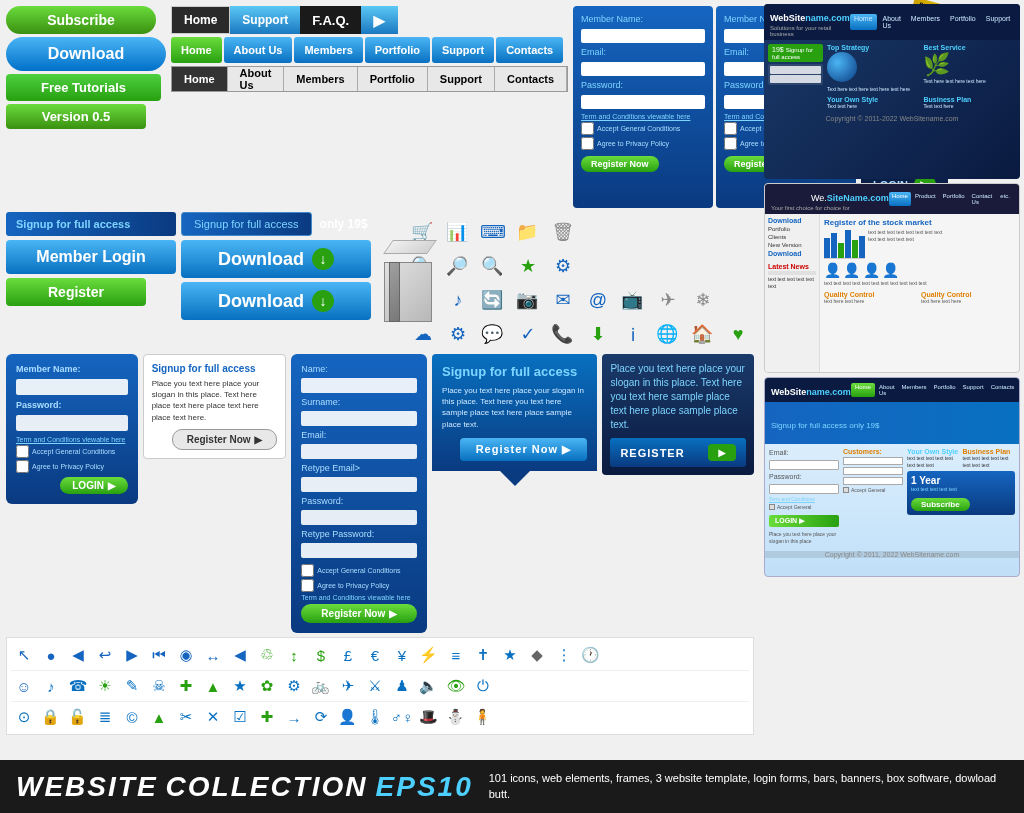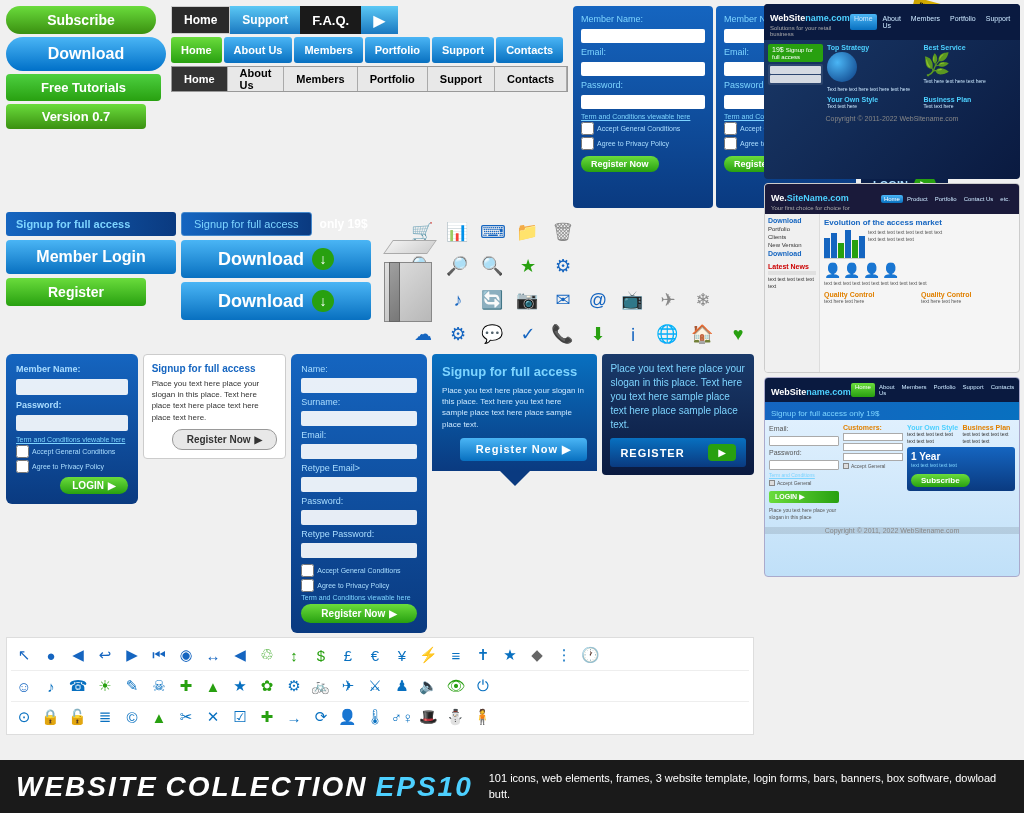--- a/index.html
+++ b/index.html
@@ -545,21 +545,21 @@
 <div class="main-container">
 
   <div class="content-area">
 
     <div class="top-row">
 
       <div class="buttons-section">
         <button class="btn-subscribe">Subscribe</button>
         <button class="btn-download-blue">Download</button>
         <button class="btn-free-tutorials">Free Tutorials</button>
-        <button class="btn-version">Version 0.7</button>
+        <button class="btn-version">Version 0.5</button>
       </div>
 
       <div style="display:flex;flex-direction:column;gap:3px;">
 
         <div class="nav-bar-1">
           <div class="nav-item home-dark">Home</div>
           <div class="nav-item nav-blue">Support</div>
           <div class="nav-item nav-faq">F.A.Q.</div>
           <div class="nav-arrow">▶</div>
         </div>
@@ -936,21 +936,21 @@
             </div>
           </div>
         </div>
       </div>
       <div class="copyright">Copyright © 2011-2022 WebSitename.com</div>
     </div>
 
     <div class="wp2">
       <div style="background:#1a1a3a;padding:3px 6px;display:flex;justify-content:space-between;align-items:center;">
         <div>
-          <span style="color:white;font-size:9px;font-weight:bold;">We.</span><span style="color:#4dd0ff;font-size:9px;font-weight:bold;">SiteName.com</span>
+          <span style="color:white;font-size:9px;font-weight:normal;margin-left:40px;">We.</span><span style="color:#4dd0ff;font-size:9px;font-weight:bold;">SiteName.com</span>
           <div style="color:#aaa;font-size:6px;">Your first choice for choice for</div>
         </div>
         <div style="display:flex;gap:1px;">
           <div style="background:linear-gradient(to bottom,#4ab5f5,#0870c0);color:white;font-size:6px;padding:1px 3px;border-radius:2px;">Home</div>
           <div style="color:#cce8ff;font-size:6px;padding:1px 3px;">Product</div>
           <div style="color:#cce8ff;font-size:6px;padding:1px 3px;">Portfolio</div>
           <div style="color:#cce8ff;font-size:6px;padding:1px 3px;">Contact Us</div>
           <div style="color:#cce8ff;font-size:6px;padding:1px 3px;">etc.</div>
         </div>
       </div>
@@ -961,21 +961,21 @@
           <div style="color:#333;font-size:6px;cursor:pointer;">Clients</div>
           <div style="color:#333;font-size:6px;cursor:pointer;">New Version</div>
           <div style="color:#1565c0;font-size:7px;font-weight:bold;cursor:pointer;">Download</div>
           <div style="margin-top:4px;">
             <div style="color:#c00;font-size:7px;font-weight:bold;">Latest News</div>
             <div style="background:#e0e0e0;height:4px;margin:1px 0;"></div>
             <div style="color:#333;font-size:5px;line-height:1.3;">text text text text text text</div>
           </div>
         </div>
         <div style="flex:1;padding:4px;">
-          <div style="color:#1565c0;font-size:8px;font-weight:bold;margin-bottom:2px;">Evolution of the access market</div>
+          <div style="color:#1565c0;font-size:8px;font-weight:bold;margin-bottom:2px;">Register of the stock market</div>
           <div style="display:flex;gap:3px;margin-bottom:3px;">
 
             <div style="display:flex;align-items:flex-end;gap:1px;height:30px;border-bottom:1px solid #ccc;">
               <div style="width:6px;height:20px;background:#1565c0;"></div>
               <div style="width:6px;height:25px;background:#1565c0;"></div>
               <div style="width:6px;height:15px;background:#28a010;"></div>
               <div style="width:6px;height:28px;background:#1565c0;"></div>
               <div style="width:6px;height:18px;background:#28a010;"></div>
               <div style="width:6px;height:22px;background:#1565c0;"></div>
             </div>
@@ -1012,21 +1012,21 @@
         </div>
         <div style="display:flex;gap:1px;">
           <div style="background:linear-gradient(to bottom,#6adc3c,#28a010);color:white;font-size:6px;padding:1px 4px;border-radius:2px;">Home</div>
           <div style="color:#cce8ff;font-size:6px;padding:1px 3px;">About Us</div>
           <div style="color:#cce8ff;font-size:6px;padding:1px 3px;">Members</div>
           <div style="color:#cce8ff;font-size:6px;padding:1px 3px;">Portfolio</div>
           <div style="color:#cce8ff;font-size:6px;padding:1px 3px;">Support</div>
           <div style="color:#cce8ff;font-size:6px;padding:1px 3px;">Contacts</div>
         </div>
       </div>
-      <div style="background:linear-gradient(to right,#1565c0,#0870c0);padding:0 6px;">
+      <div style="background:linear-gradient(to right,#1565c0,#0870c0);padding:12px 6px;">
         <span style="color:#7dd4ff;font-size:8px;">Signup for full access only 19$</span>
       </div>
       <div style="display:flex;padding:4px;gap:4px;">
         <div style="width:70px;">
           <div style="font-size:6px;color:#333;line-height:1.4;margin-bottom:4px;">
             <div style="font-size:7px;color:#555;margin-bottom:2px;">Email:</div>
             <div style="background:white;height:10px;border:1px solid #aaa;margin-bottom:2px;border-radius:1px;"></div>
             <div style="font-size:7px;color:#555;margin-bottom:2px;">Password:</div>
             <div style="background:white;height:10px;border:1px solid #aaa;margin-bottom:2px;border-radius:1px;"></div>
             <div style="font-size:5px;color:#7dd4ff;text-decoration:underline;">Term and Conditions</div>

